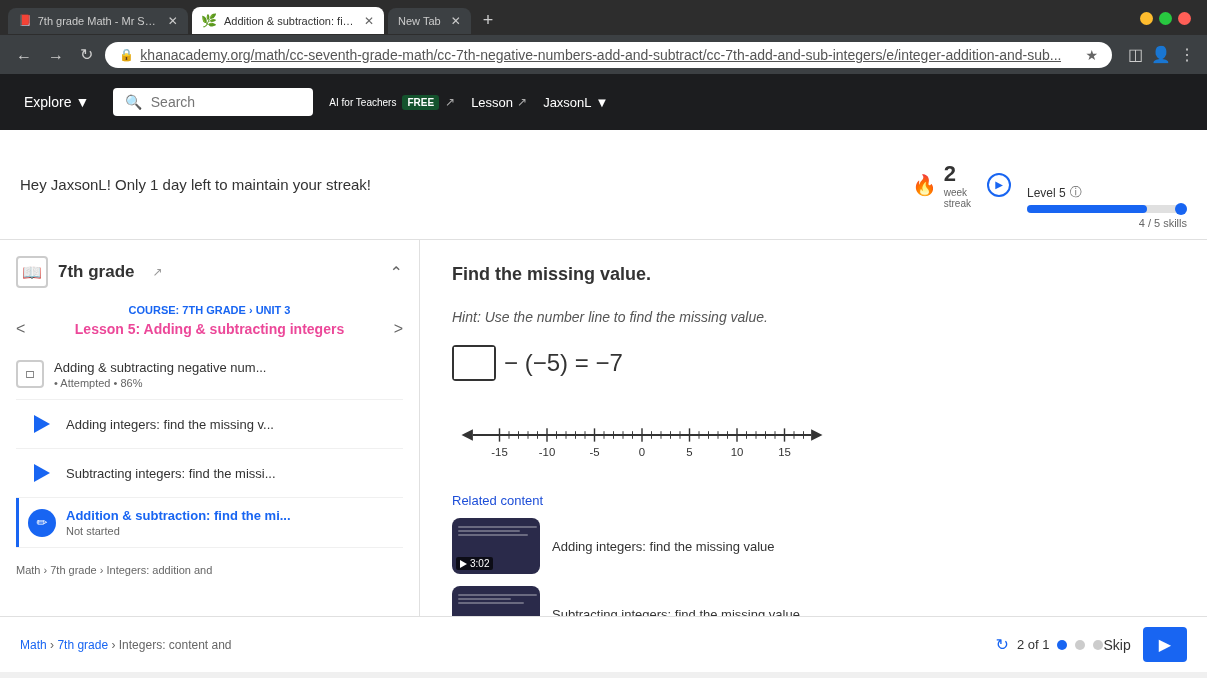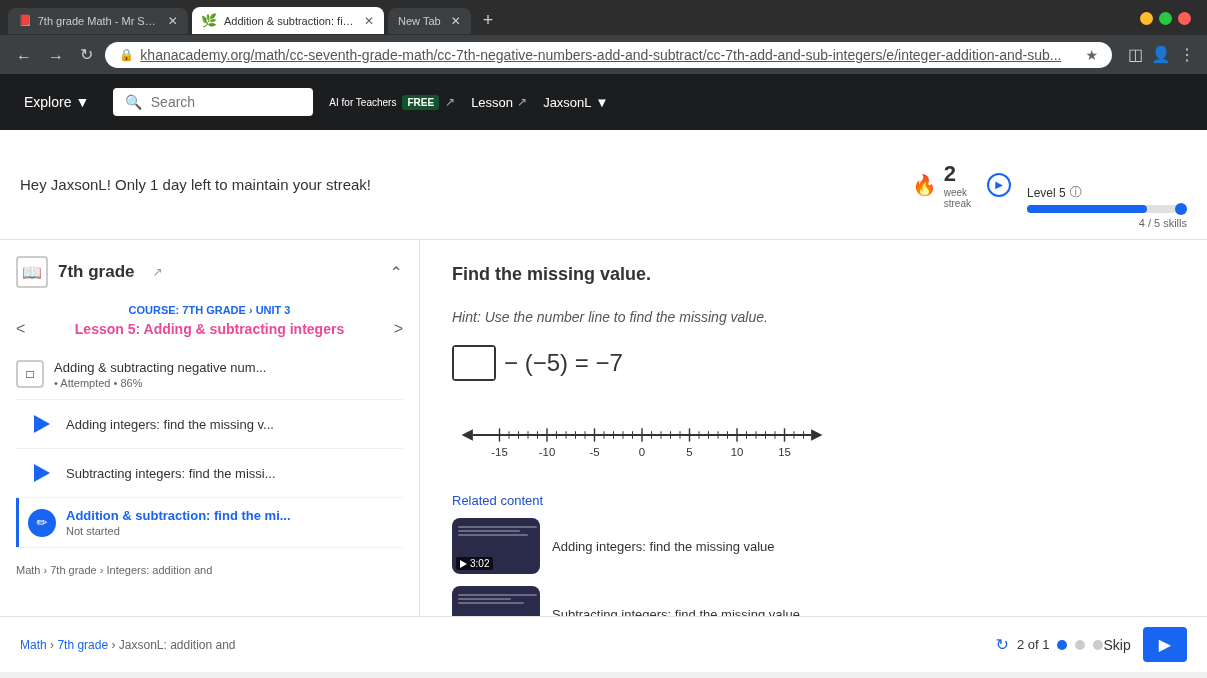--- a/index.html
+++ b/index.html
@@ -375,21 +375,21 @@
       </div>
     </div>
   </div>
 
   <div class="bottom-bar">
     <div class="breadcrumb-nav">
       <span style="color:#1865f2;cursor:pointer;">Math</span>
       <span> › </span>
       <span style="color:#1865f2;cursor:pointer;">7th grade</span>
       <span> › </span>
-      <span>JaxsonL: addition and</span>
+      <span>Integers: content and</span>
     </div>
     <div style="display:flex;align-items:center;gap:8px;margin:0 auto;">
       <span style="color:#1865f2;font-size:16px;cursor:pointer;">↻</span>
       <span style="font-size:13px;color:#333;">2 of 1</span>
       <span style="width:10px;height:10px;border-radius:50%;background:#1865f2;display:inline-block;"></span>
       <span style="width:10px;height:10px;border-radius:50%;background:#ccc;display:inline-block;"></span>
       <span style="width:10px;height:10px;border-radius:50%;background:#ccc;display:inline-block;"></span>
     </div>
     <button class="skip-btn">Skip</button>
     <button class="next-btn">▶</button>

